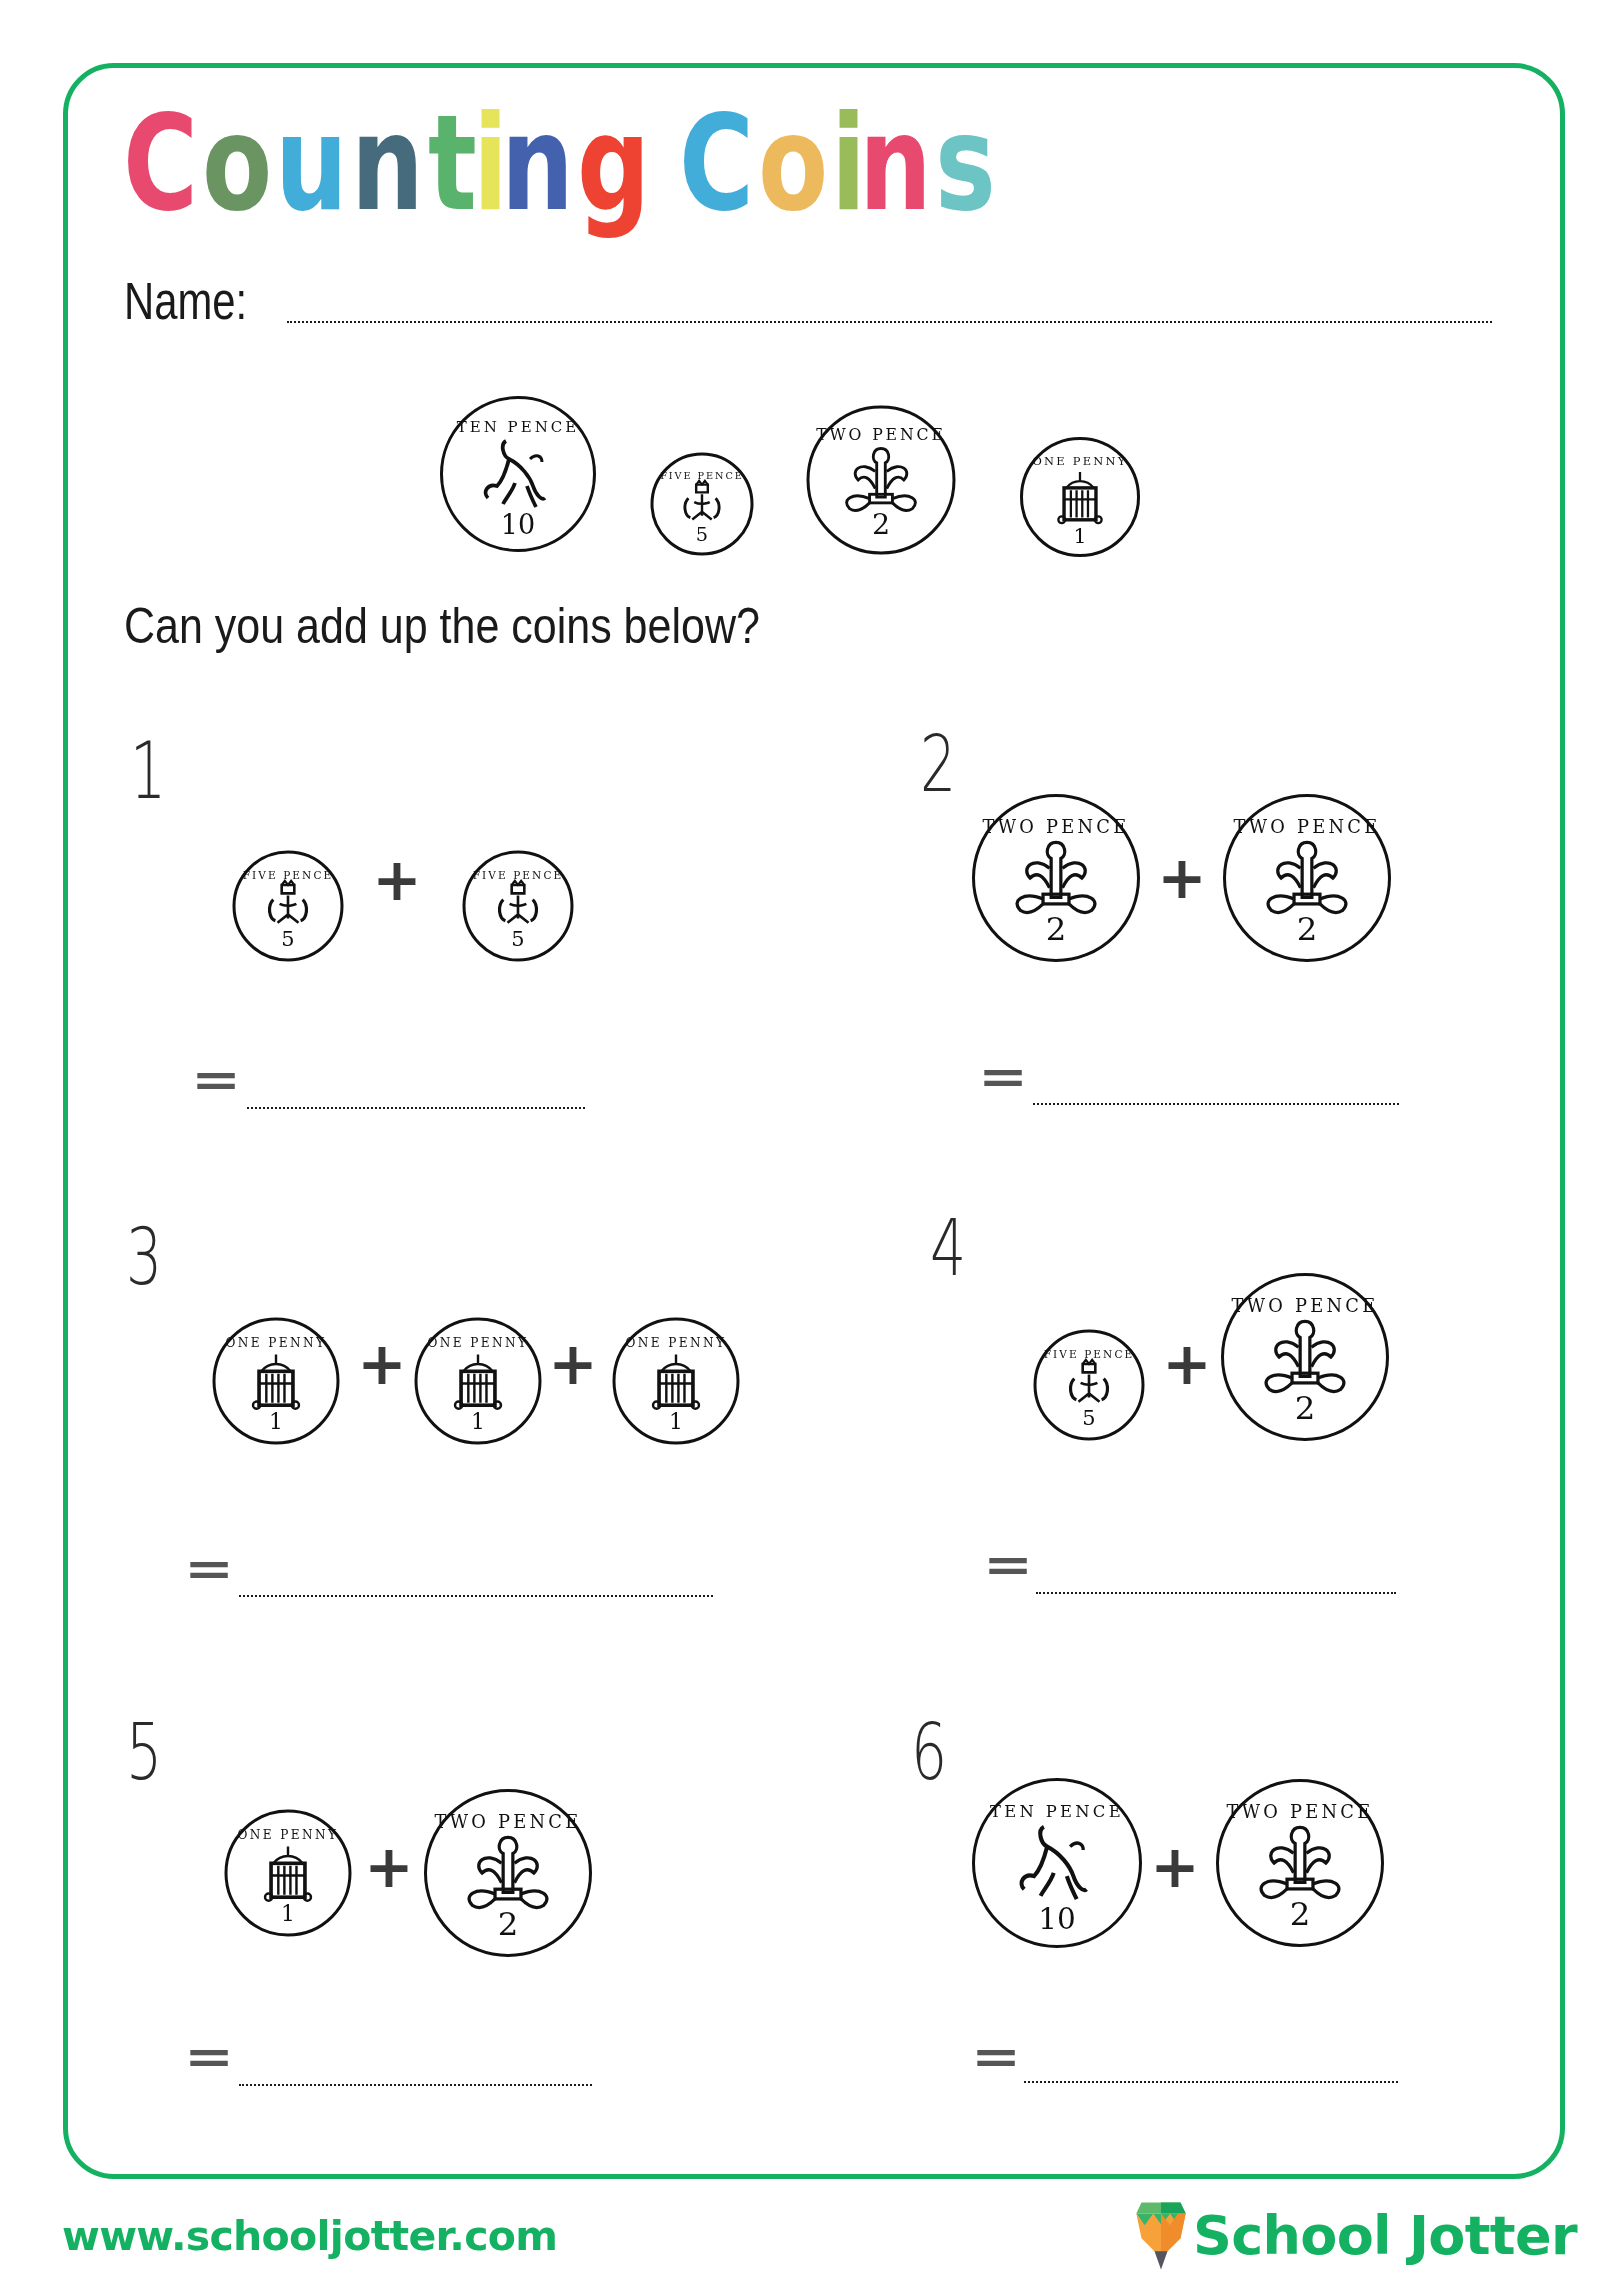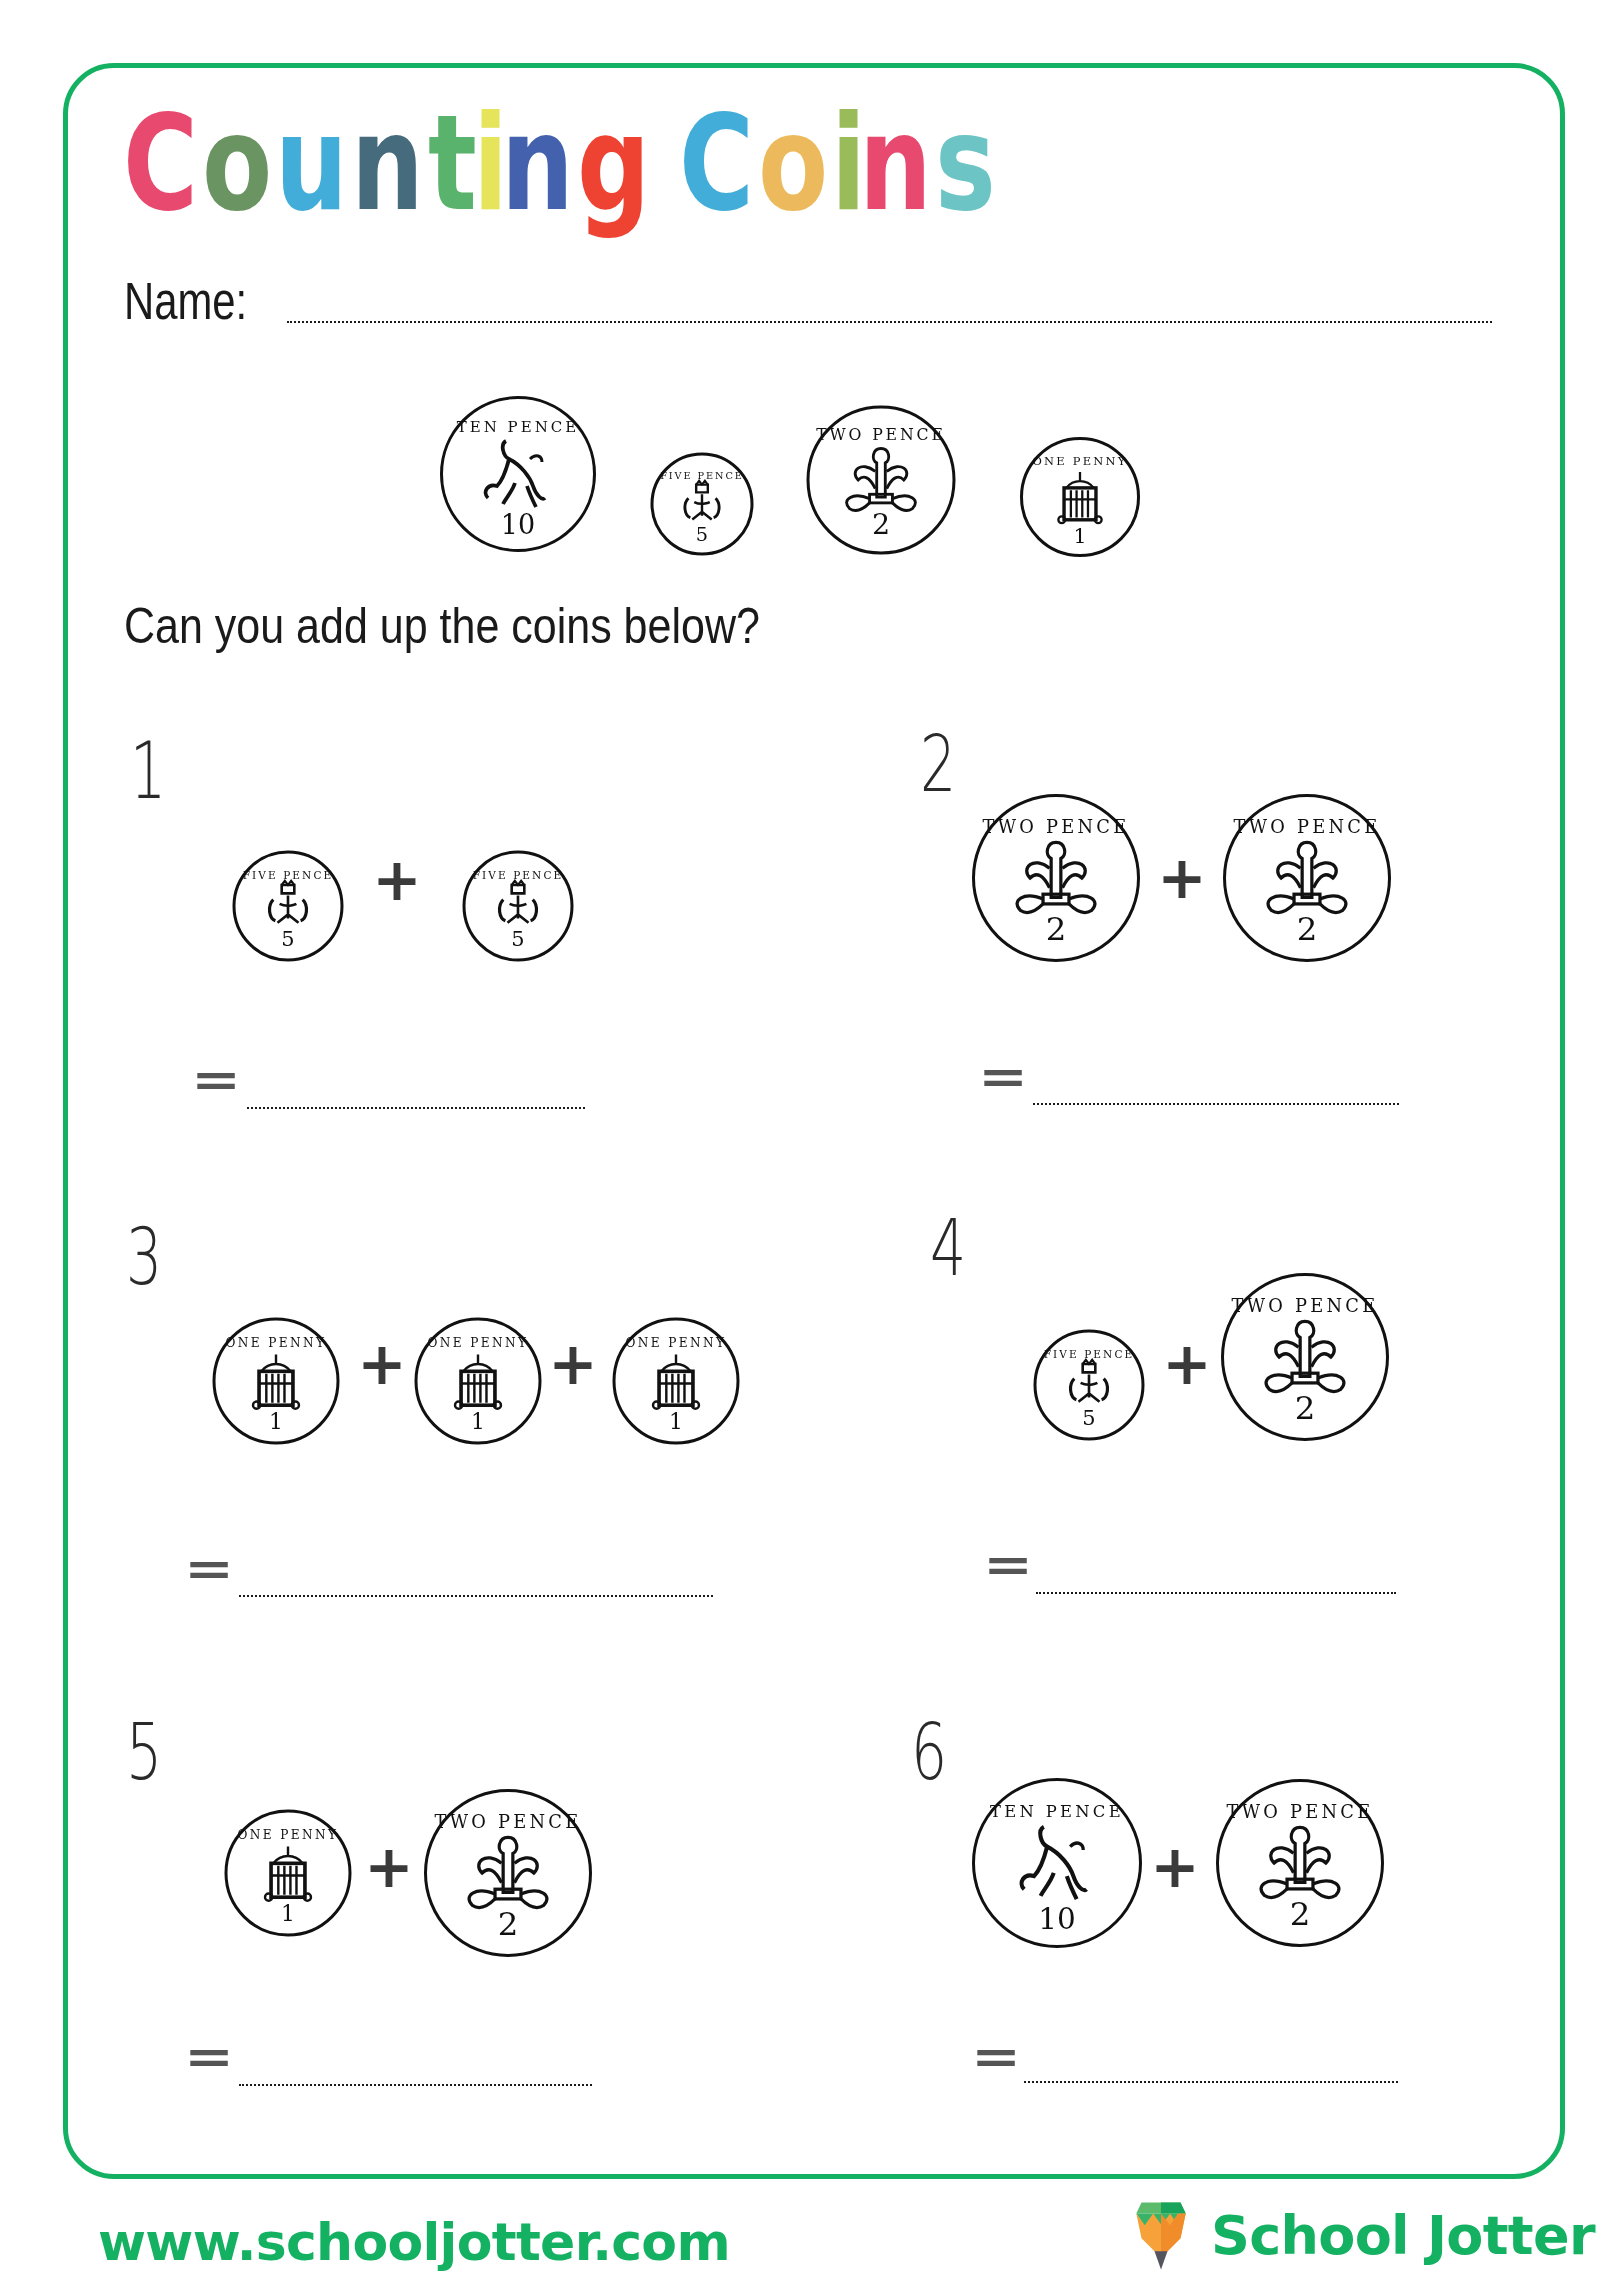--- a/index.html
+++ b/index.html
@@ -11,23 +11,23 @@
   .name-row { position: absolute; left: 124px; top: 272px; display: flex; align-items: center; }
   .name-label { font-family: "Liberation Sans", sans-serif; font-size: 51px; font-weight: normal; transform: scaleX(0.82); transform-origin: left bottom; color: #1a1a1a; width: 157px; white-space: nowrap; }
   .name-line { position: absolute; left: 287px; top: 321px; width: 1205px; height: 0; border-bottom: 2.6px dotted #1a1a1a; }
   .prompt { position: absolute; left: 124px; top: 597px; font-family: "Liberation Sans", sans-serif; font-size: 50px; transform: scaleX(0.86); transform-origin: left top; white-space: nowrap; color: #1a1a1a; }
   .qnum { position: absolute; font-family: "DejaVu Sans", sans-serif; font-weight: 300; font-size: 79px; color: #2a2a2a; transform: scaleX(0.72); transform-origin: center; line-height: 1; }
   .plus { position: absolute; font-family: "DejaVu Sans", sans-serif; font-weight: bold; font-size: 59px; color: #3a3a3a; line-height: 1; transform: translate(-50%, -50%); }
   .equals { position: absolute; font-family: "DejaVu Sans", sans-serif; font-weight: bold; font-size: 46px; color: #555; line-height: 1; transform: translate(-50%, -50%) scaleX(1.3); }
   .answer-line { position: absolute; height: 0; border-bottom: 2.6px dotted #1a1a1a; }
   .coin { position: absolute; border-radius: 50%; border: 3.3px solid #111; box-sizing: border-box; background: #fff; transform: translate(-50%, -50%); }
   .coin svg { position: absolute; left: 0; top: 0; width: 100%; height: 100%; }
-  .footer-url { position: absolute; left: 62px; top: 2212px; font-family: "DejaVu Sans", sans-serif; font-weight: bold; font-size: 52px; color: #15b162; letter-spacing: -0.7px; margin-left: 36px; }
+  .footer-url { position: absolute; left: 62px; top: 2212px; font-family: "DejaVu Sans", sans-serif; font-weight: bold; font-size: 41px; color: #15b162; letter-spacing: -0.7px; }
   .logo { position: absolute; left: 1135px; top: 2199px; display: flex; align-items: center; }
-  .logo-text { font-family: "DejaVu Sans", sans-serif; font-weight: bold; font-size: 54px; color: #15b162; margin-left: 24px; letter-spacing: -0.7px; }
+  .logo-text { font-family: "DejaVu Sans", sans-serif; font-weight: bold; font-size: 54px; color: #15b162; margin-left: 6px; letter-spacing: -0.7px; }
 </style>
 </head>
 <body>
 
 <div class="frame"></div>
 
 <div class="title">
   <span style="color:#e84a6f">C</span>
   <span style="color:#6a9562">o</span>
   <span style="color:#41add8">u</span>

